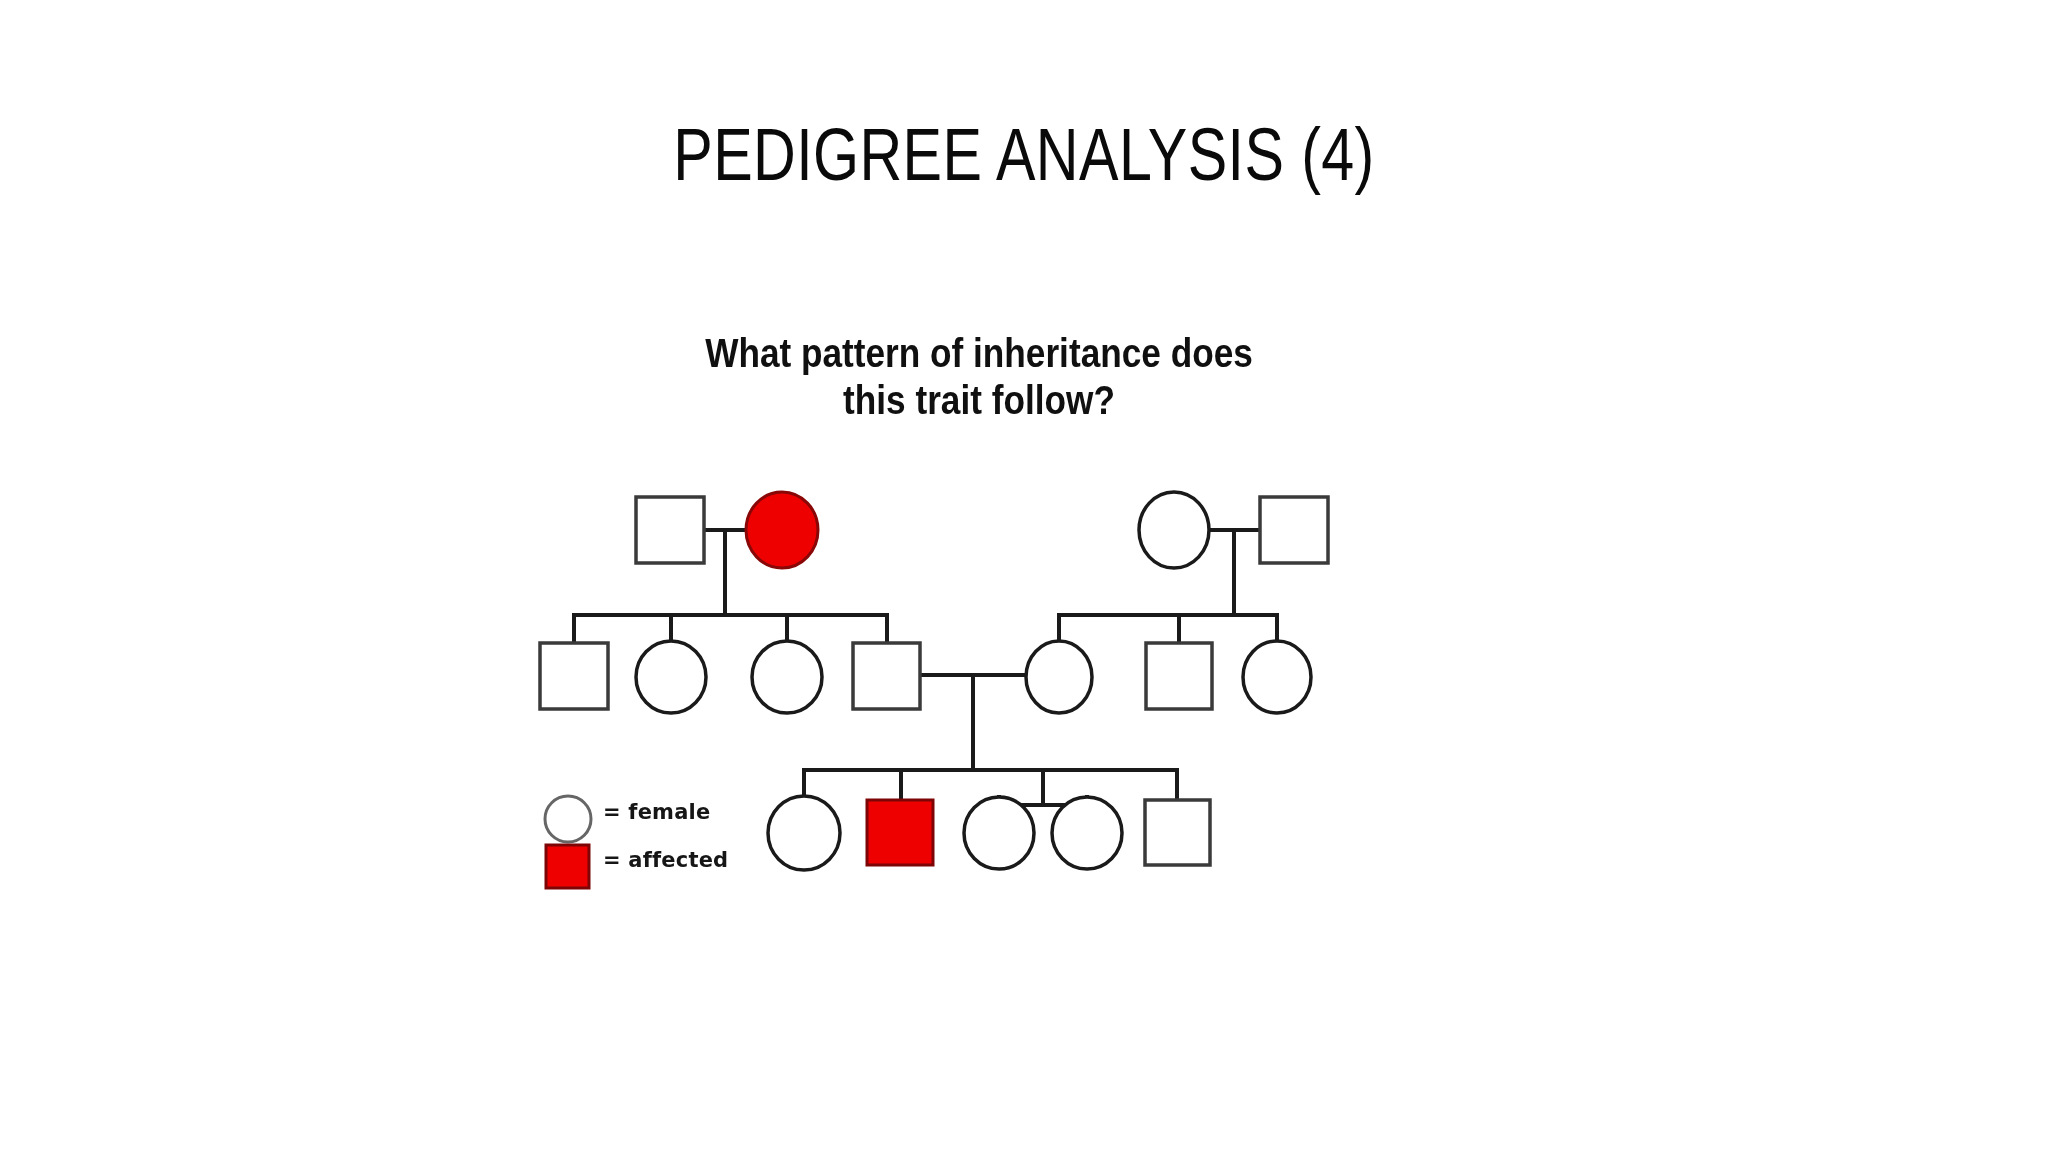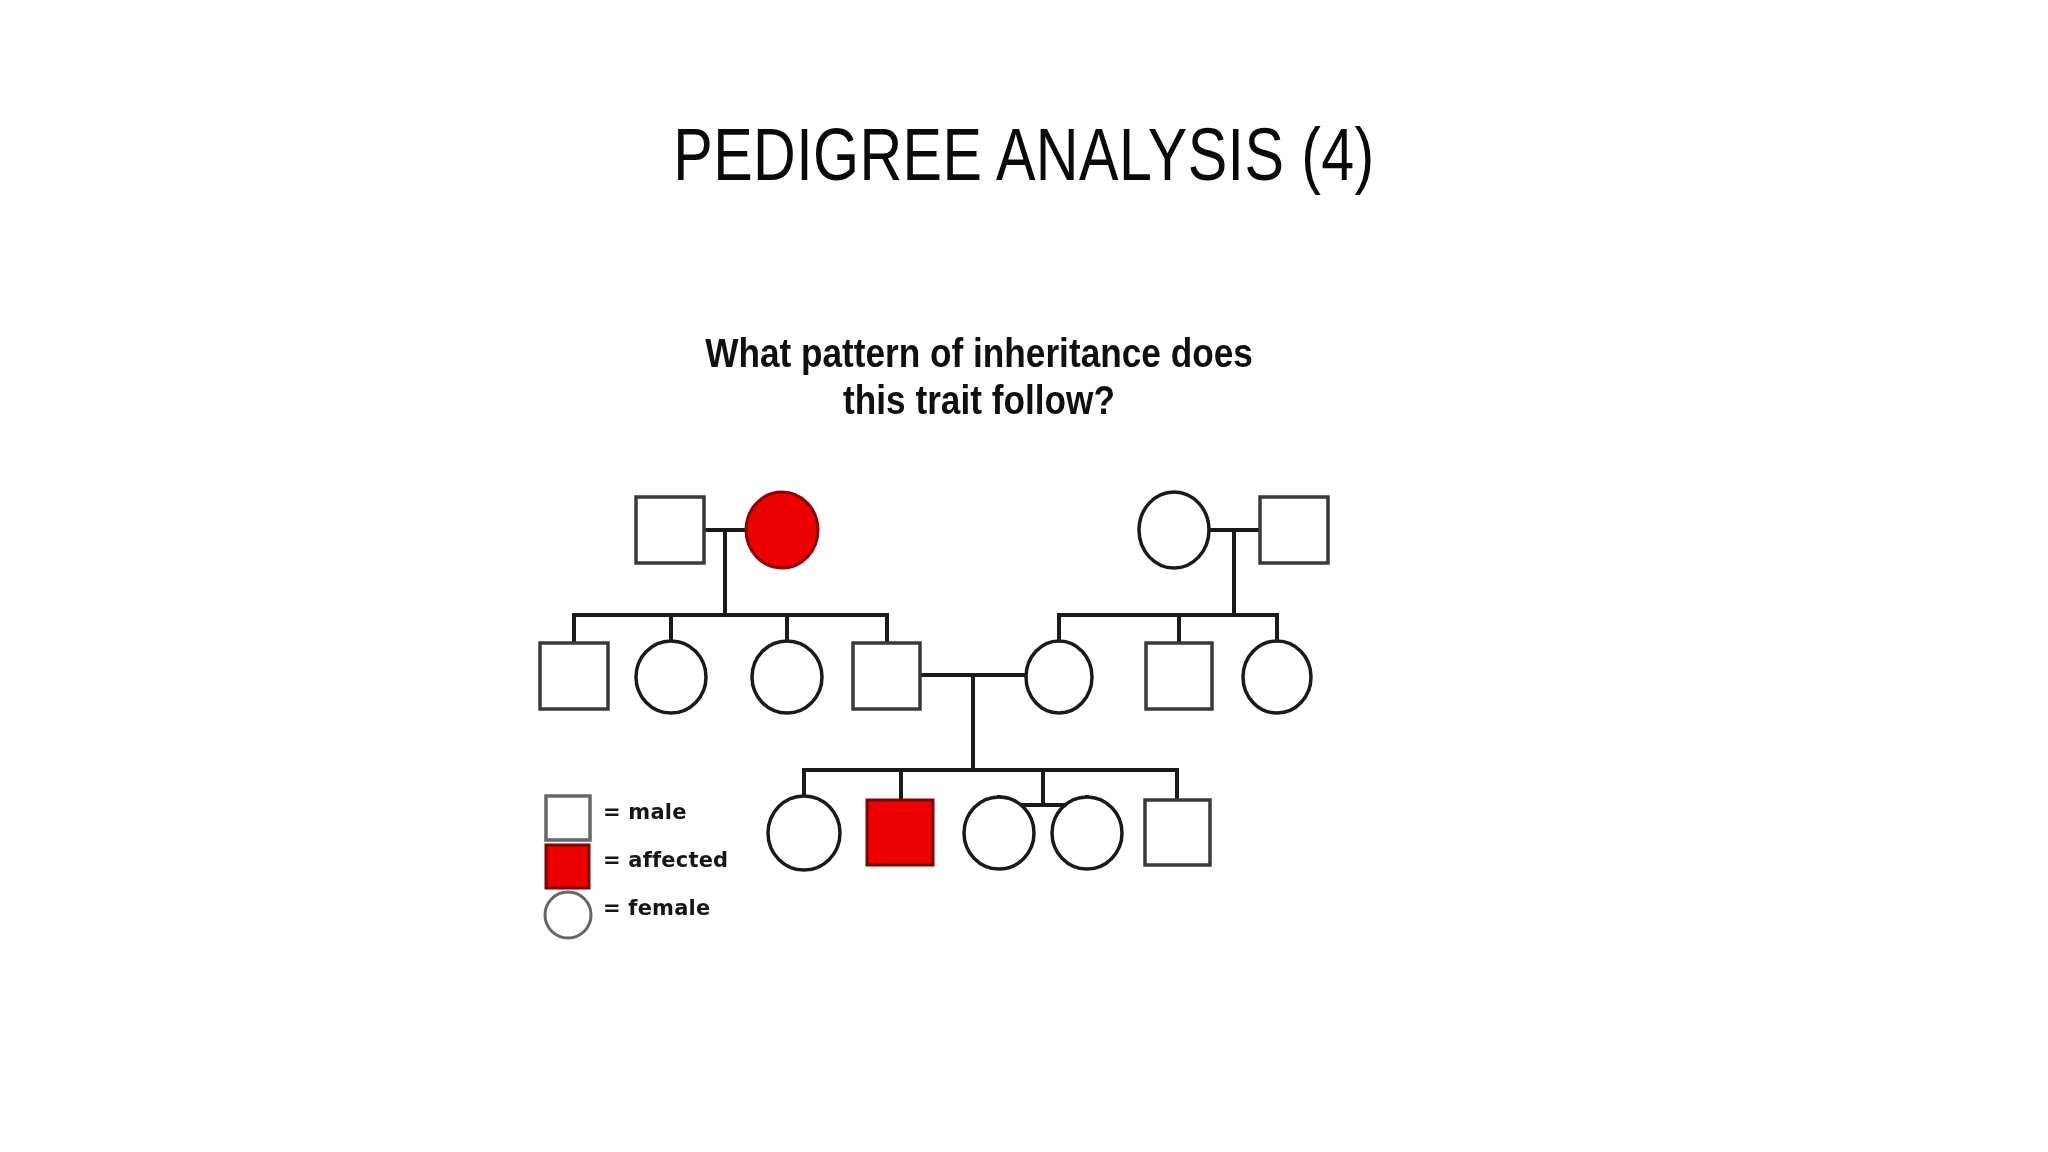--- a/index.html
+++ b/index.html
@@ -165,36 +165,30 @@
       <ellipse cx="275" cy="358" rx="36" ry="37" fill="#ffffff" stroke="#1a1a1a" stroke-width="3.5"></ellipse>
       <rect x="338" y="325" width="66" height="65" fill="#ee0000" stroke="#7d0505" stroke-width="3"></rect>
       <ellipse cx="470" cy="358" rx="35" ry="36" fill="#ffffff" stroke="#1a1a1a" stroke-width="3.5"></ellipse>
       <ellipse cx="558" cy="358" rx="35" ry="36" fill="#ffffff" stroke="#1a1a1a" stroke-width="3.5"></ellipse>
       <rect x="616" y="325" width="65" height="65" fill="#ffffff" stroke="#3a3a3a" stroke-width="3.5"></rect>
     </g>
   </svg>
 
   <div id="legend">
 
+
     <div class="legend-row">
       <svg class="legend-swatch" width="54" height="54" viewBox="0 0 54 54">
-        <rect x="5" y="4" width="44" height="44" fill="#ffffff" stroke="#666666" stroke-width="3.5"></rect>
+        <ellipse cx="27" cy="27" rx="23" ry="23" fill="#ffffff" stroke="#666666" stroke-width="3"></ellipse>
       </svg>
-      <span class="legend-text">= male</span>
+      <span class="legend-text">= female</span>
     </div>
 
     <div class="legend-row">
       <svg class="legend-swatch" width="54" height="54" viewBox="0 0 54 54">
         <rect x="5" y="5" width="43" height="43" fill="#ee0000" stroke="#7d0505" stroke-width="3"></rect>
       </svg>
       <span class="legend-text">= affected</span>
     </div>
 
-    <div class="legend-row">
-      <svg class="legend-swatch" width="54" height="54" viewBox="0 0 54 54">
-        <ellipse cx="27" cy="27" rx="23" ry="23" fill="#ffffff" stroke="#666666" stroke-width="3"></ellipse>
-      </svg>
-      <span class="legend-text">= female</span>
-    </div>
-
   </div>
 
 </div>
 
 </body></html>

